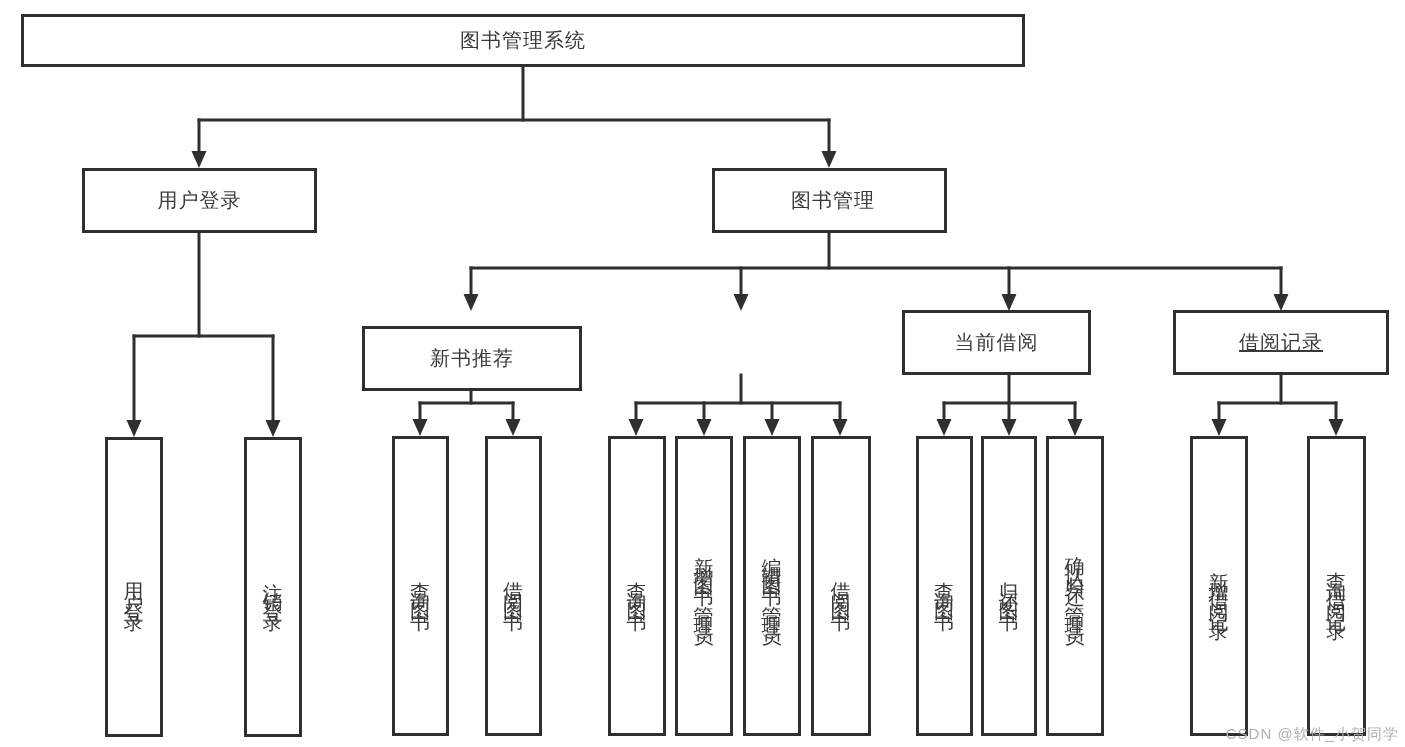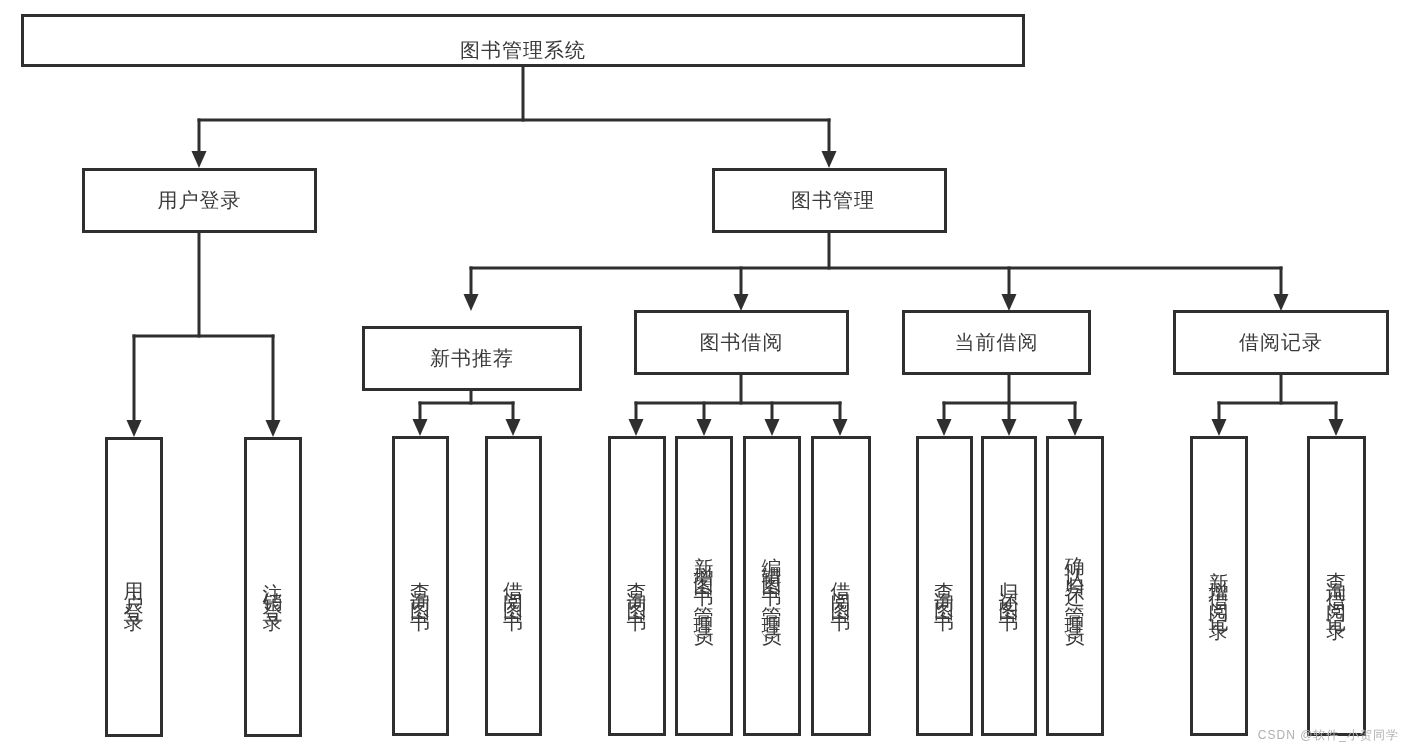--- a/index.html
+++ b/index.html
@@ -29,21 +29,21 @@
     font-size:20px;
     letter-spacing:10px;
     line-height:1;
     text-align:center;
   }
   .vbox span{display:block;}
   .watermark{
     position:absolute;
     right:6px;
     bottom:3px;
-    font-size:12px;
+    font-size:15px;
     letter-spacing:1px;
     color:#b0b0b0;
     font-family:"Liberation Sans","DejaVu Sans",sans-serif;
     white-space:nowrap;
     text-align:center;
   }
 </style>
 </head>
 <body>
 
@@ -112,41 +112,38 @@
       <polygon points="764.5,419 779.5,419 772,436"></polygon>
       <polygon points="832.5,419 847.5,419 840,436"></polygon>
       <polygon points="936.5,419 951.5,419 944,436"></polygon>
       <polygon points="1001.5,419 1016.5,419 1009,436"></polygon>
       <polygon points="1067.5,419 1082.5,419 1075,436"></polygon>
       <polygon points="1211.5,419 1226.5,419 1219,436"></polygon>
       <polygon points="1328.5,419 1343.5,419 1336,436"></polygon>
     </g>
   </svg>
 
-  <div class="node root-box" style="left:21px;top:14px;width:1004px;height:53px;align-items:flex-end;">
+  <div class="node root-box" style="left:21px;top:14px;width:1004px;height:53px;">
     <span>图书管理系统</span>
   </div>
 
   <div class="node hbox" style="left:82px;top:168px;width:235px;height:65px;">
     <span>用户登录</span>
   </div>
   <div class="node hbox" style="left:712px;top:168px;width:235px;height:65px;padding-left:7px;">
     <span>图书管理</span>
   </div>
 
   <div class="node hbox" style="left:362px;top:326px;width:220px;height:65px;">
     <span>新书推荐</span>
   </div>
-  <div class="node hbox" style="left:634px;top:310px;width:215px;height:65px;">
-    <span>图书借阅</span>
-  </div>
   <div class="node hbox" style="left:902px;top:310px;width:189px;height:65px;">
     <span>当前借阅</span>
   </div>
-  <div class="node hbox" style="left:1173px;top:310px;width:216px;height:65px;">
+  <div class="node hbox" style="left:1173px;top:310px;width:216px;height:65px;text-decoration:underline;">
     <span>借阅记录</span>
   </div>
 
   <div class="node vbox" style="left:105px;top:437px;width:58px;height:300px;">
     <span>用户登录</span>
   </div>
   <div class="node vbox" style="left:244px;top:437px;width:58px;height:300px;">
     <span>注销登录</span>
   </div>
 

